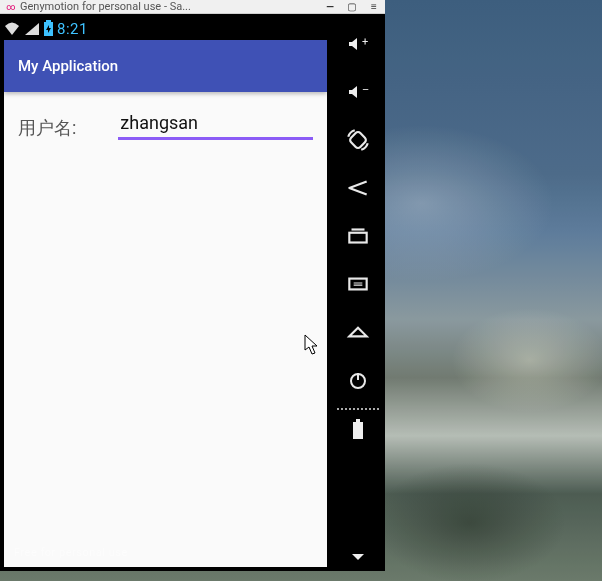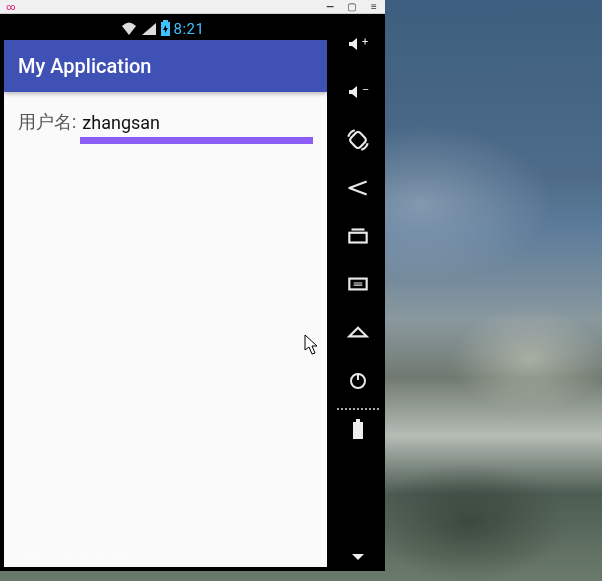--- a/index.html
+++ b/index.html
@@ -112,21 +112,21 @@
     align-items: center;
     justify-content: center;
   }
 
   
   .status-bar {
     height: 22px;
     background: #000;
     display: flex;
     align-items: center;
-    justify-content: center;
+    justify-content: flex-start;
     color: #fff;
     font-size: 14px;
     padding-right: 6px;
     gap: 4px;
   }
   .status-bar .clock { color: #3ec2ff; font-size: 15px; letter-spacing: .5px; }
   .status-bar .wifi, .status-bar .sig { width:16px; height:14px; }
   .status-bar .batt {
     width: 9px; height: 14px;
     background: #3ec2ff;
@@ -153,37 +153,39 @@
     flex-direction: column;
     position: relative;
   }
   .app-bar {
     height: 52px;
     background: #3f51b5;
     color: #fff;
     display: flex;
     align-items: center;
     padding-left: 14px;
-    font-size: 20px;
+    font-size: 15px;
     font-weight: 500;
     box-shadow: 0 2px 4px rgba(0,0,0,.25);
   }
   .app-content {
     padding: 18px 14px;
     color: #444;
   }
   .form-row {
     display: flex;
+    align-items: flex-end;
     font-size: 18px;
+    gap: 38px;
   }
   .form-row label { color: #555; margin-right: 4px; white-space: nowrap; }
   .edit-text {
     flex: 1;
     border: none;
-    border-bottom: 7px solid #8b5cf6;
+    border-bottom: 3px solid #8b5cf6;
     background: transparent;
     font-size: 18px;
     padding: 2px 0 4px 2px;
     outline: none;
     color: #111;
   }
   .edit-text.focused {
     border-bottom: 2px solid #e91e63;
   }
   .cursor {
@@ -214,20 +216,21 @@
     pointer-events: none;
   }
 </style>
 </head>
 <body>
 
 <div class="wallpaper"></div>
 
 <div class="host-titlebar">
   <span class="geny-logo">∞</span>
+  <span>Genymotion for personal use - Sa...</span>
   <span class="spacer"></span>
   <span class="winbtn mini">—</span>
   <span class="winbtn">▢</span>
   <span class="winbtn">≡</span>
 </div>
 
 <div class="emulator">
 
   <div class="device-screen">
 

